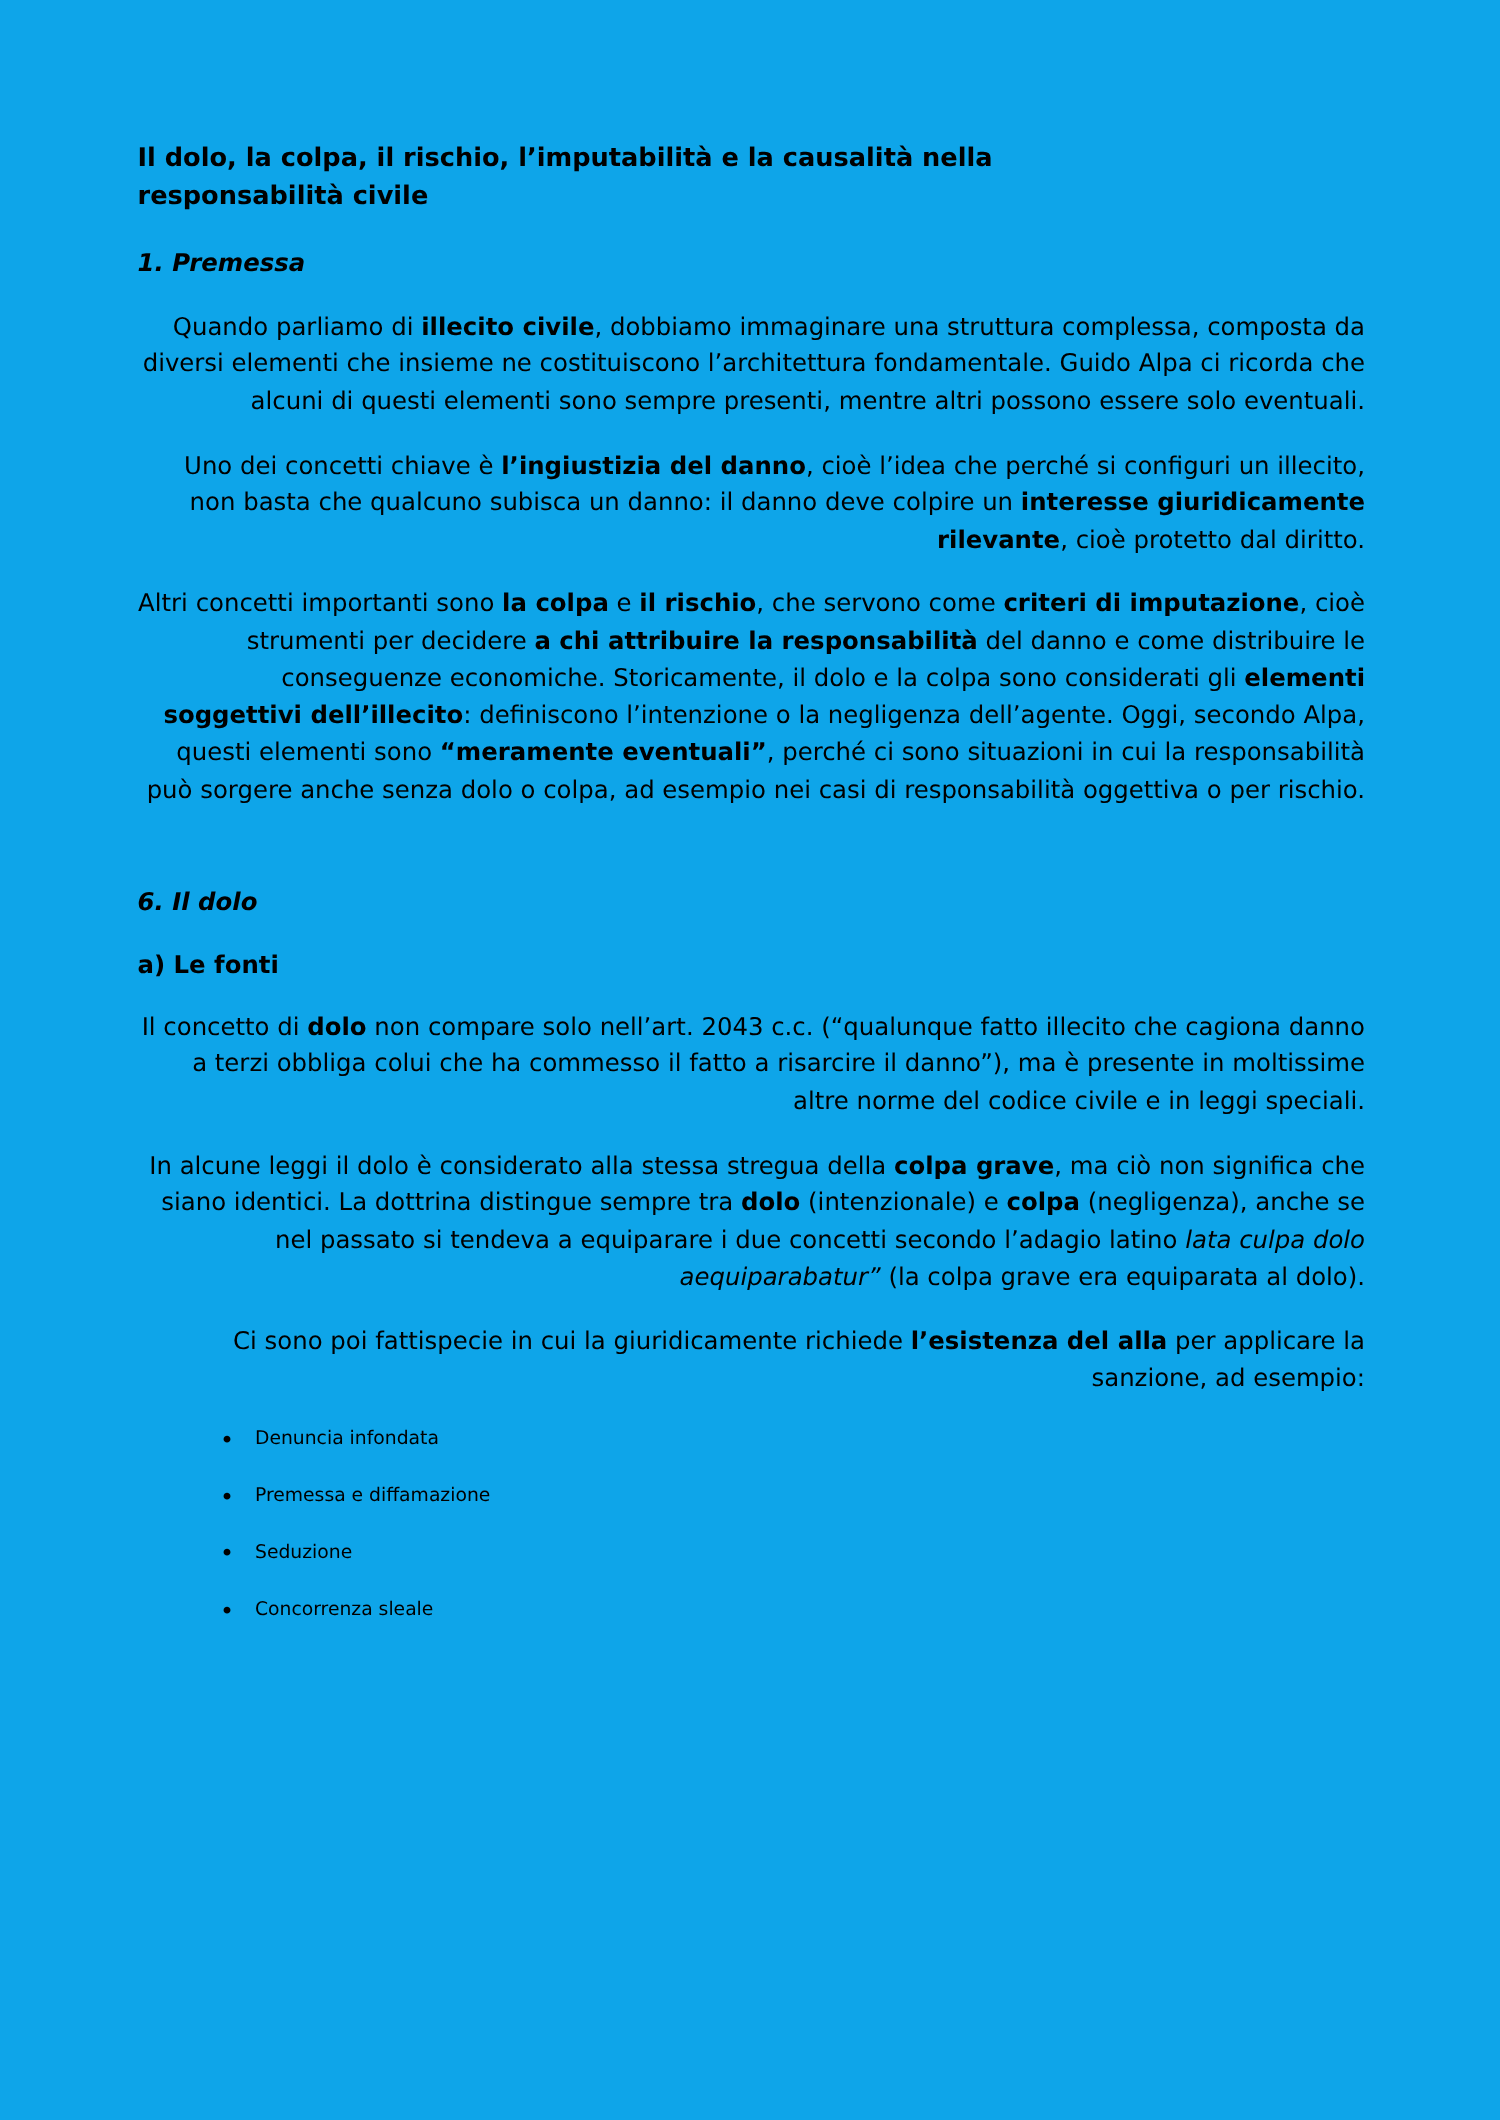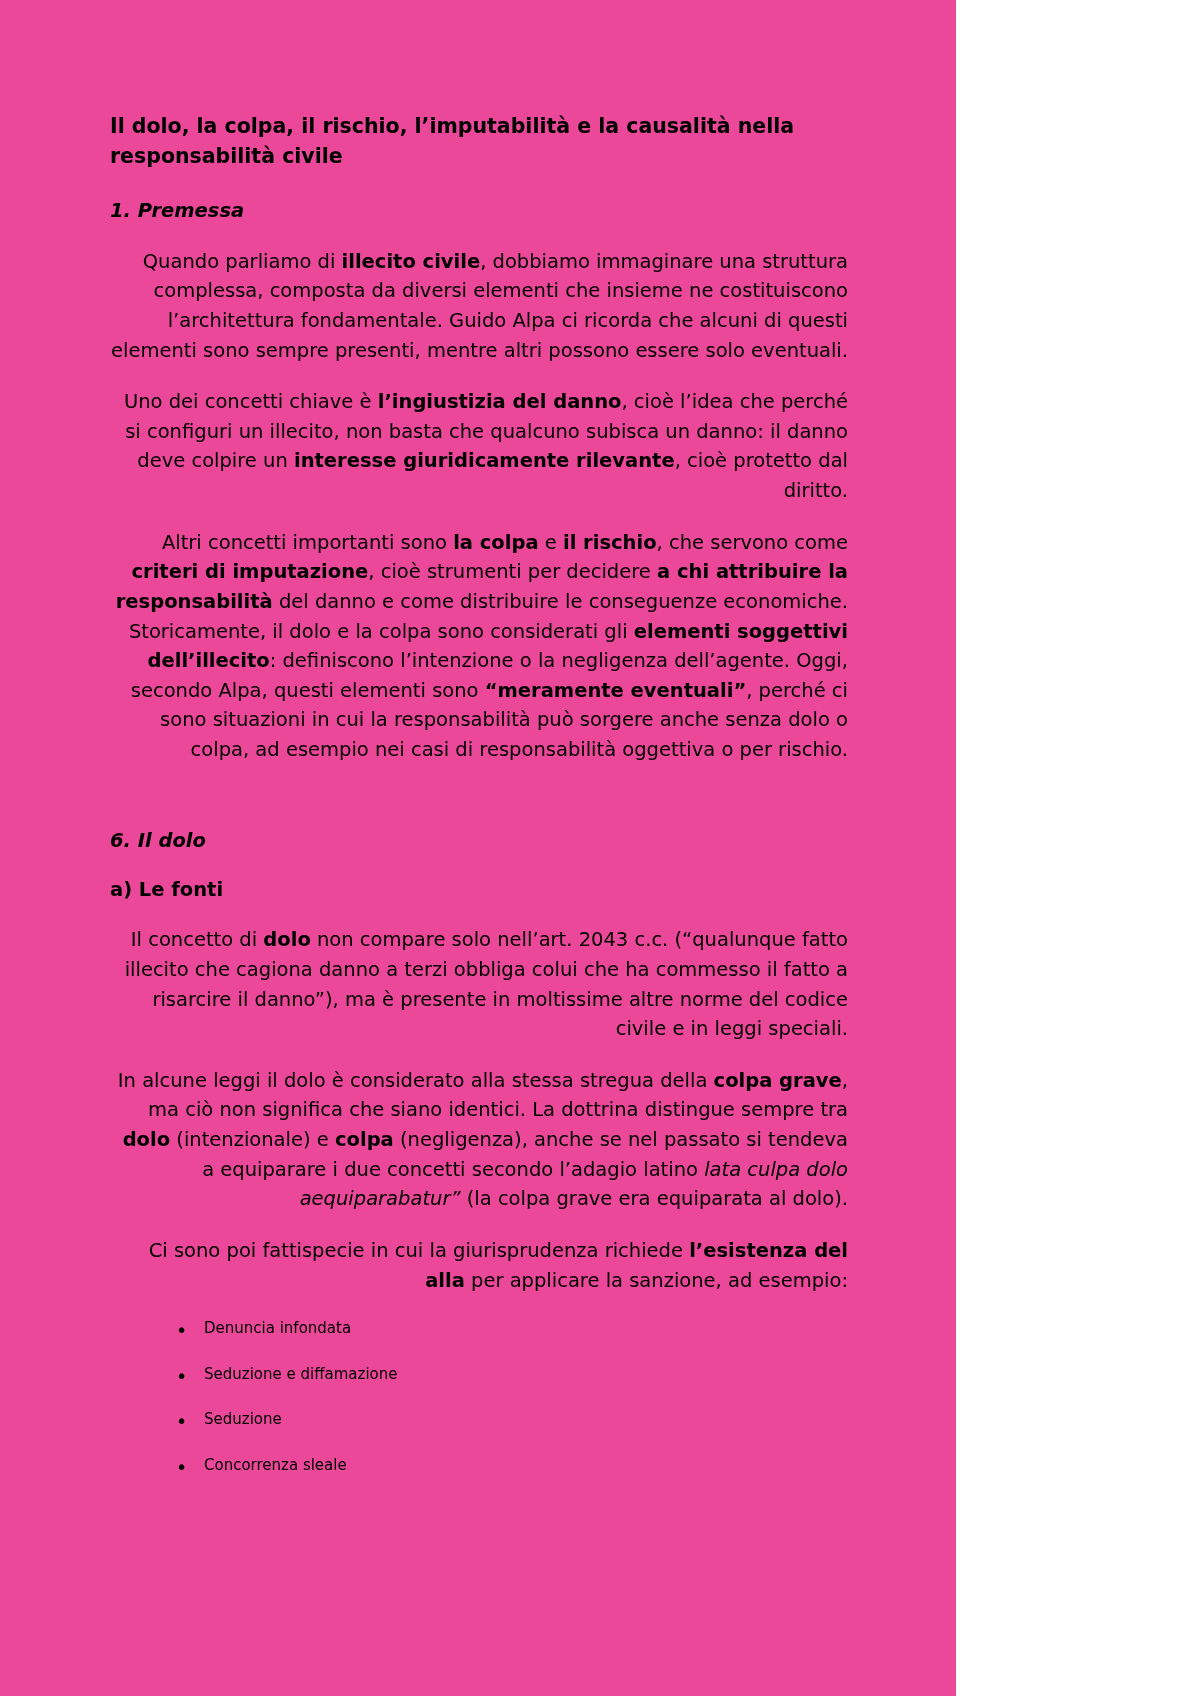--- a/index.html
+++ b/index.html
@@ -7,25 +7,25 @@
     padding: 0;
     background: #ffffff;
   }
   body {
     width: 1200px;
     min-height: 1696px;
     font-family: "DejaVu Sans", sans-serif;
     color: #000000;
   }
   .page {
-    width: 956px;
+    width: 1200px;
     min-height: 1696px;
     box-sizing: border-box;
     padding: 112px 108px 60px 110px;
-    background: #ec4899;
+    background: #0ea5e9;
   }
   .doc-title {
     font-size: 20.5px;
     font-weight: bold;
     line-height: 1.45;
     margin: 0 0 26px 0;
     max-width: 760px;
   }
   h2.section-heading {
     font-size: 19.5px;
@@ -93,22 +93,22 @@
   <div class="spacer"></div>
 
   <h2 class="section-heading">6. Il dolo</h2>
 
   <h3 class="sub-heading">a) Le fonti</h3>
 
   <p class="para"><span>Il concetto di </span><b>dolo</b><span> non compare solo nell’art. 2043 c.c. (“qualunque fatto illecito che cagiona danno a terzi obbliga colui che ha commesso il fatto a risarcire il danno”), ma è presente in moltissime altre norme del codice civile e in leggi speciali.</span></p>
 
   <p class="para"><span>In alcune leggi il dolo è considerato alla stessa stregua della </span><b>colpa grave</b><span>, ma ciò non significa che siano identici. La dottrina distingue sempre tra </span><b>dolo</b><span> (intenzionale) e </span><b>colpa</b><span> (negligenza), anche se nel passato si tendeva a equiparare i due concetti secondo l’adagio latino </span><i>lata culpa dolo aequiparabatur”</i><span> (la colpa grave era equiparata al dolo).</span></p>
 
-  <p class="para"><span>Ci sono poi fattispecie in cui la giurisprudenza richiede </span><b>l’esistenza del alla</b><span> per applicare la sanzione, ad esempio:</span></p>
+  <p class="para"><span>Ci sono poi fattispecie in cui la giuridicamente richiede </span><b>l’esistenza del alla</b><span> per applicare la sanzione, ad esempio:</span></p>
 
   <ul class="bullets">
     <li>Denuncia infondata</li>
-    <li>Seduzione e diffamazione</li>
+    <li>Premessa e diffamazione</li>
     <li>Seduzione</li>
     <li>Concorrenza sleale</li>
   </ul>
 
 </div>
 
 </body></html>

